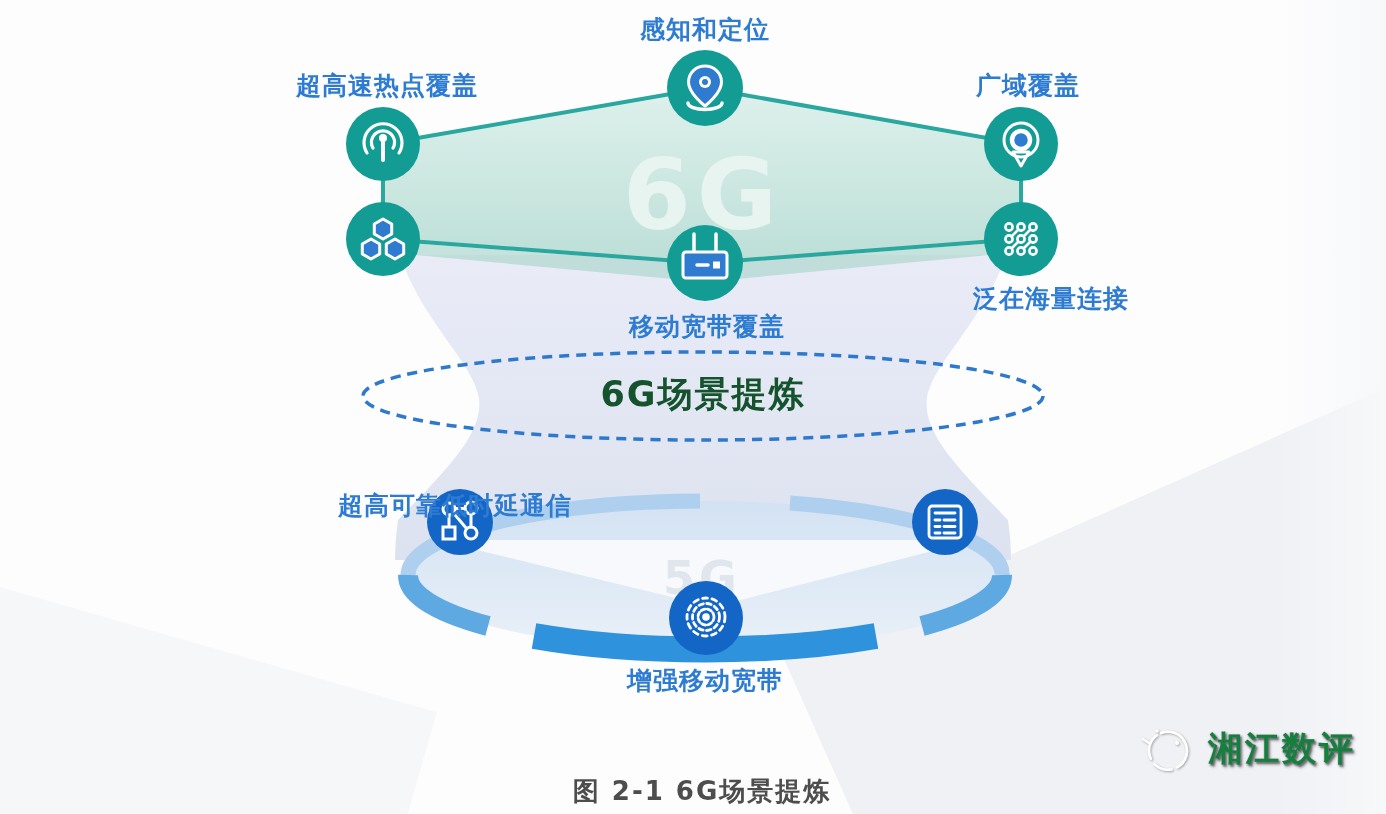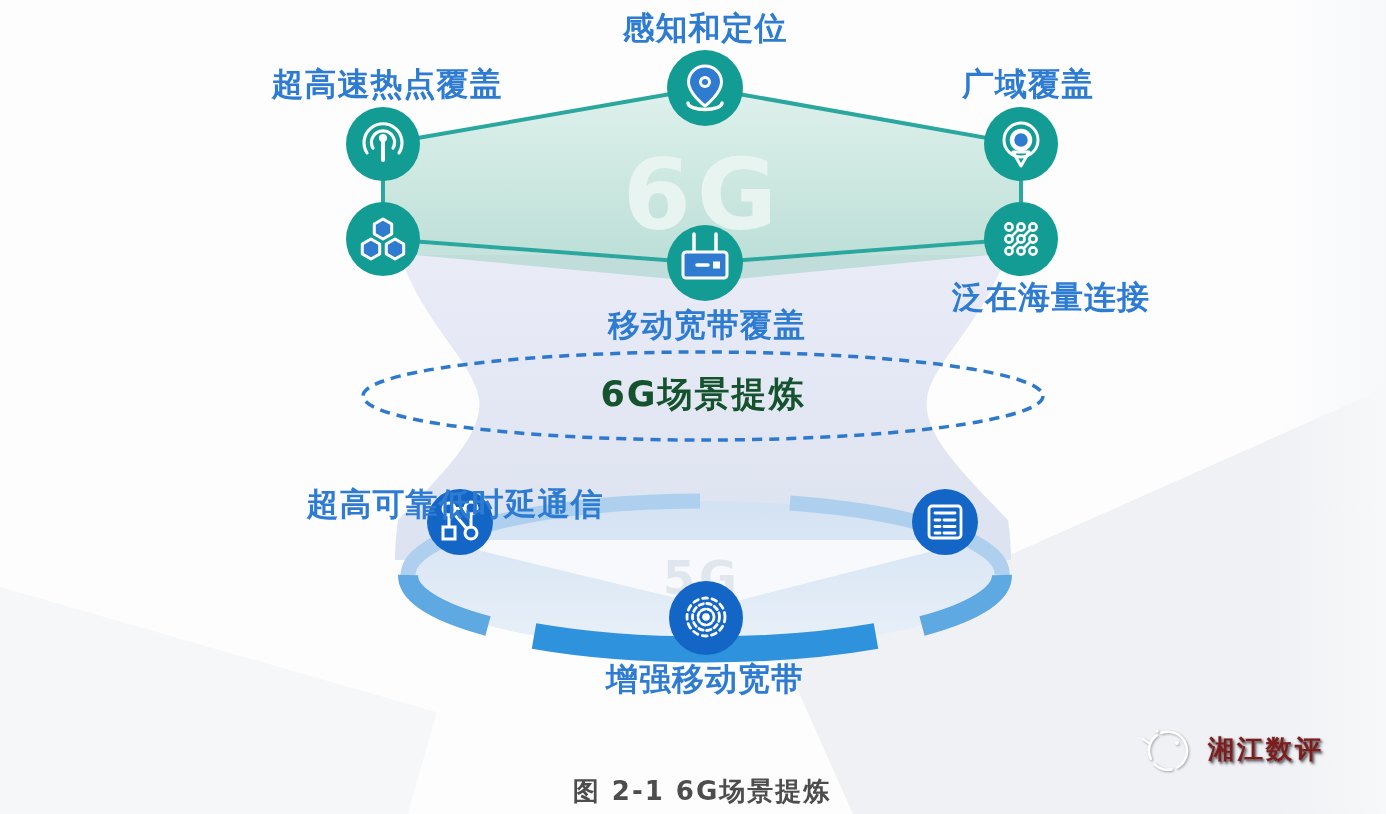--- a/index.html
+++ b/index.html
@@ -8,33 +8,33 @@
     background:#fdfdfe;
     font-family:"DejaVu Sans","Liberation Sans",sans-serif;
   }
   .bg-sweep{position:absolute;pointer-events:none;}
   .sweep-br{right:-160px;bottom:-140px;width:700px;height:460px;background:#f0f1f4;transform:rotate(-24deg);}
   .sweep-bl{left:-120px;bottom:-160px;width:520px;height:340px;background:#f6f7f9;transform:rotate(16deg);}
   .sweep-tr{right:0;top:0;width:110px;height:100%;background:linear-gradient(to left,#f7f8fa,rgba(255,255,255,0));}
   svg.art{position:absolute;left:0;top:0;}
   .lbl{
     position:absolute;transform:translate(-50%,-50%);
-    font-weight:bold;color:#2e7cd2;font-size:32px;letter-spacing:1px;white-space:nowrap;
+    font-weight:bold;color:#2e7cd2;font-size:25px;letter-spacing:1px;white-space:nowrap;
   }
   .lbl-center{color:#14532d;font-size:35px;letter-spacing:2px;}
   .caption{
     position:absolute;transform:translate(-50%,-50%);
     color:#4d4d4d;font-size:26px;font-weight:700;letter-spacing:2px;white-space:nowrap;
   }
   .watermark{
     position:absolute;left:1138px;top:720px;display:flex;align-items:center;gap:12px;
     filter:drop-shadow(1px 1px 1px rgba(100,100,105,.55));
   }
   .watermark-text{
-    color:#7f1d1d;font-size:26px;font-weight:bold;letter-spacing:3px;white-space:nowrap;
+    color:#15803d;font-size:34px;font-weight:bold;letter-spacing:3px;white-space:nowrap;
     text-shadow:1.5px 1.5px 2px rgba(90,90,95,.8), -0.5px -0.5px 1px rgba(120,120,125,.35);
   }
 </style>
 </head>
 <body>
 
 <div class="stage">
 
   <div class="bg-sweep sweep-br"></div>
   <div class="bg-sweep sweep-bl"></div>

